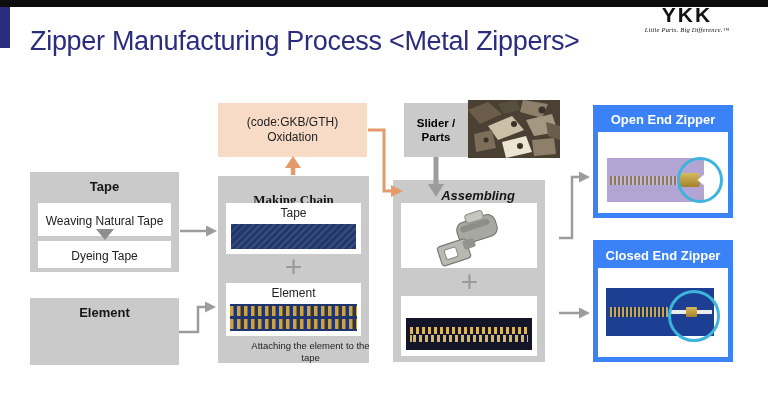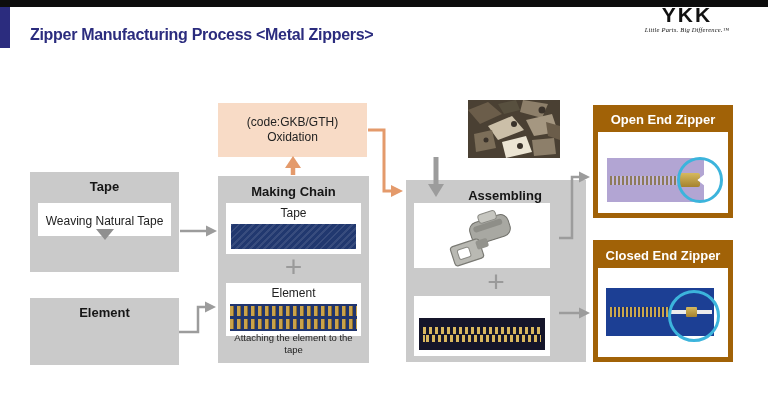--- a/index.html
+++ b/index.html
@@ -3,21 +3,21 @@
 <meta charset="utf-8">
 <style>
   * { margin:0; padding:0; box-sizing:border-box; }
   html,body { width:768px; height:407px; background:#fff; font-family:"Liberation Sans", sans-serif; overflow:hidden; }
   .abs { position:absolute; }
   #canvas { position:relative; width:768px; height:407px; background:#fff; }
 
   
   .topbar { left:0; top:0; width:768px; height:7px; background:#0d0d0d; }
   .accent-bar { left:0; top:7px; width:10px; height:41px; background:#2b2c7e; }
-  .page-title { left:30px; top:26px; font-size:16px; font-weight:bold; color:#2b2c7e; letter-spacing:-0.3px; }
+  .page-title { left:30px; top:26px; font-size:27px; font-weight:normal; color:#2b2c7e; letter-spacing:-0.3px; }
   .logo-wrap { right:16px; top:4px; width:130px; text-align:center; color:#111; }
   .logo-text { font-size:21px; font-weight:900; letter-spacing:2px; line-height:22px; }
   .logo-tagline { font-family:"Liberation Serif", serif; font-style:italic; font-size:6.5px; letter-spacing:0.2px; }
 
   
   .gbox { background:#cacaca; }
   .gbox-title { width:100%; text-align:center; font-size:13px; font-weight:bold; color:#161616; position:absolute; }
   .wbox { position:absolute; background:#ffffff; text-align:center; }
   .wbox .step-label { font-size:12px; color:#222; }
   .inner-label { font-size:12px; color:#222; text-align:center; width:100%; position:absolute; top:3px; }
@@ -33,21 +33,21 @@
   .tape-img { position:absolute; background:#21386f;
     background-image:repeating-linear-gradient(135deg, rgba(255,255,255,0.10) 0 2px, transparent 2px 5px); }
   .element-img { position:absolute; background:#20356e; overflow:hidden; }
   .teeth-row { position:absolute; left:0; width:100%;
     background:repeating-linear-gradient(90deg, #c9a24a 0 3px, #8a6a2a 3px 4px, #20356e 4px 7px); }
   .chain-img { position:absolute; background:#15152a; overflow:hidden; }
   .chain-teeth { position:absolute; left:4px; right:4px;
     background:repeating-linear-gradient(90deg, #d9b75e 0 3px, #15152a 3px 6px); }
 
   
-  .outbox { background:#a16207; }
+  .outbox { background:#3b82f6; }
   .outbox-title { position:absolute; width:100%; text-align:center; color:#ffffff; font-size:13px; font-weight:bold; }
   .outpanel { position:absolute; background:#ffffff; }
   .oe-band { position:absolute; background:#b2a5d3;
     clip-path:polygon(0 0,100% 0,100% 38%,93% 50%,100% 62%,100% 100%,0 100%); }
   .oe-teeth { position:absolute; background:repeating-linear-gradient(90deg, #8d7b5a 0 2px, #c3b7de 2px 4px); }
   .oe-stop { position:absolute; background:linear-gradient(180deg,#d6b95e,#a5822e); border-radius:2px; }
   .ce-band { position:absolute; background:#1c3f94; }
   .ce-teeth { position:absolute; background:repeating-linear-gradient(90deg, #caa84e 0 2px, #16307a 2px 4px); }
   .ce-slit { position:absolute; background:#ececec; }
   .ce-stop { position:absolute; background:linear-gradient(180deg,#d6b95e,#a5822e); border-radius:1px; }
@@ -69,68 +69,75 @@
     <div class="logo-text">YKK</div>
     <div class="logo-tagline">Little Parts. Big Difference.™</div>
   </div>
 
   <div class="abs gbox" style="left:30px; top:172px; width:149px; height:100px;">
     <div class="gbox-title" style="top:7px;">Tape</div>
     <div class="wbox" style="left:8px; top:31px; width:133px; height:33px; line-height:33px;">
       <span class="step-label">Weaving Natural Tape</span>
     </div>
     <div class="tri-down" style="left:66px; top:57px;"></div>
+    <div class="wbox" style="left:8px; top:69px; width:133px; height:27px; line-height:27px;">
+      <span class="step-label">Dyeing Tape</span>
+    </div>
   </div>
 
   <div class="abs gbox" style="left:30px; top:298px; width:149px; height:67px;">
     <div class="gbox-title" style="top:7px;">Element</div>
   </div>
 
   <div class="abs oxidation">
     <div>(code:GKB/GTH)</div>
     <div>Oxidation</div>
   </div>
 
   <div class="abs gbox" style="left:218px; top:176px; width:151px; height:187px;">
-    <div class="gbox-title" style="top:8px;">Making Chain</div>
+    <div class="gbox-title" style="top:16px;font-family:Liberation Serif, serif;">Making Chain</div>
     <div class="wbox" style="left:8px; top:27px; width:135px; height:51px;">
       <div class="inner-label">Tape</div>
       <div class="tape-img" style="left:5px; top:21px; width:125px; height:25px;"></div>
     </div>
     <div class="plus" style="top:76px; height:30px; line-height:30px;">+</div>
     <div class="wbox" style="left:8px; top:107px; width:135px; height:53px;">
       <div class="inner-label">Element</div>
       <div class="element-img" style="left:4px; top:21px; width:127px; height:27px;">
         <div class="teeth-row" style="top:2px; height:10px;"></div>
         <div class="teeth-row" style="bottom:2px; height:10px;"></div>
       </div>
     </div>
-    <div class="caption" style="top:156px; padding:0 14px;">Attaching the element to the tape</div>
-  </div>
-
+    <div class="caption" style="top:164px; padding:0 14px;margin-left:17px;">Attaching the element to the tape</div>
+  </div>
+
+  <div class="abs gbox" style="left:404px; top:103px; width:64px; height:54px; text-align:center; padding-top:13px;">
+    <div style="font-size:11.5px; font-weight:bold; line-height:14px;">Slider /</div>
+    <div style="font-size:11.5px; font-weight:bold; line-height:14px;">Parts</div>
+  </div>
 
   <svg class="photo" style="left:468px; top:100px;" width="92" height="58" viewBox="0 0 92 58">
     <rect width="92" height="58" fill="#4a4033"></rect>
     <polygon points="0,10 20,2 34,14 12,24" fill="#6b5d4a"></polygon>
     <polygon points="55,0 80,4 74,18 52,12" fill="#8d7f6a"></polygon>
     <polygon points="20,26 44,16 56,30 30,40" fill="#cbbfa8"></polygon>
     <polygon points="58,20 84,14 90,32 66,36" fill="#b5a档88" opacity="0"></polygon>
     <polygon points="58,20 84,14 90,32 66,36" fill="#a59781"></polygon>
     <polygon points="6,34 24,30 28,48 8,52" fill="#7c6e59"></polygon>
     <polygon points="34,42 58,36 64,52 38,58" fill="#ece5d4"></polygon>
     <polygon points="64,40 86,38 88,54 66,56" fill="#8d7f6a"></polygon>
     <circle cx="74" cy="10" r="3.5" fill="#3a322a"></circle>
     <circle cx="46" cy="24" r="3" fill="#3a322a"></circle>
     <circle cx="52" cy="46" r="3" fill="#3a322a"></circle>
     <circle cx="18" cy="40" r="2.5" fill="#3a322a"></circle>
     <polygon points="30,4 48,0 52,10 36,14" fill="#58503f"></polygon>
     <polygon points="78,22 92,26 92,40 80,36" fill="#6b5d4a"></polygon>
   </svg>
 
-  <div class="abs gbox" style="left:406px; top:180px; width:180px; height:182px;">
+  <div class="abs gbox" style="left:393px; top:180px; width:152px; height:182px;font-style:italic;">
     <div class="gbox-title" style="top:8px; padding-left:18px;">Assembling</div>
     <div class="wbox" style="left:8px; top:23px; width:136px; height:65px;">
       <svg width="136" height="65" viewBox="0 0 136 65">
         <g transform="translate(68,34) rotate(-18)">
           <rect x="-10" y="-16" width="40" height="22" rx="8" fill="#a8a8a2" stroke="#70706a" stroke-width="1"></rect>
           <rect x="2" y="-22" width="18" height="9" rx="3" fill="#c6c6c0" stroke="#8a8a84" stroke-width="1"></rect>
           <rect x="-6" y="-12" width="30" height="6" rx="3" fill="#8e8e88"></rect>
           <rect x="-34" y="0" width="30" height="20" rx="3" fill="#b9b9b3" stroke="#7a7a74" stroke-width="1.2"></rect>
           <rect x="-28" y="5" width="12" height="10" rx="2" fill="#ffffff" stroke="#8a8a84" stroke-width="1"></rect>
           <rect x="-8" y="2" width="12" height="9" rx="2" fill="#93938d"></rect>

